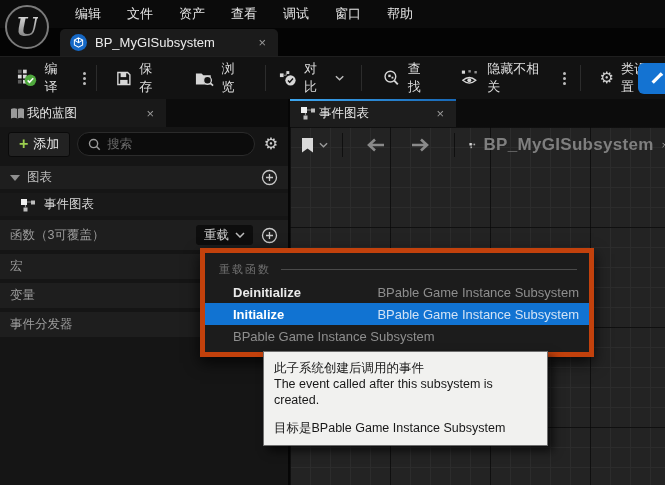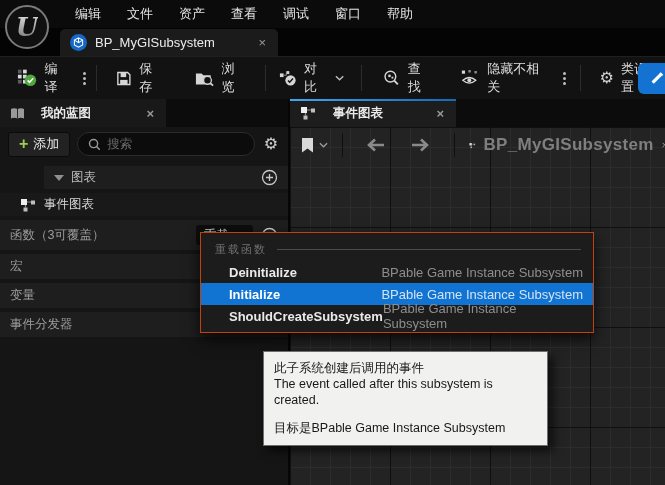--- a/index.html
+++ b/index.html
@@ -38,42 +38,42 @@
   .blue-btn { position:absolute; right:-9px; top:6px; width:36px; height:31px; background:#1473d2; border-radius:6px;
     display:flex; align-items:center; justify-content:center; cursor:pointer; }
 
   
   .workspace { display:flex; height:386px; }
   .left-col { width:288px; display:flex; flex-direction:column; background:#151515; }
   .col-divider { width:2px; background:#060606; }
   .right-col { flex:1; display:flex; flex-direction:column; min-width:0; }
 
   .panel-tabstrip { height:28px; background:#0c0c0c; display:flex; align-items:stretch; }
-  .panel-tab { background:#191919; display:flex; align-items:center; gap:16px; padding:0 8px 0 10px; position:relative;font-weight:bold; }
+  .panel-tab { background:#191919; display:flex; align-items:center; gap:2px; padding:0 8px 0 10px; position:relative; }
   .panel-tab.left { width:166px; }
   .panel-tab.graph { width:166px; background:#1d1d1d; }
   .panel-tab.graph::before { content:""; position:absolute; top:0; left:0; right:0; height:2px;
     background:linear-gradient(90deg,#3ea7f0,#1868b6); }
   .panel-tab .tab-title { font-size:12.5px; color:#e8e8e8; flex:1; }
 
   
   .bp-toolbar { height:34px; display:flex; align-items:center; padding:0 8px; gap:7px; background:#151515; }
   .add-btn { height:25px; background:#222222; border:1px solid #0a0a0a; border-radius:3px;
     display:flex; align-items:center; gap:5px; padding:0 10px; cursor:pointer; }
   .add-btn .plus { color:#9ccf4f; font-size:16px; font-weight:bold; line-height:1; }
   .add-btn .lbl { font-size:13px; color:#e6e6e6; }
   .search-box { flex:1; height:24px; background:#0c0c0c; border:1px solid #2b2b2b; border-radius:12px;
     display:flex; align-items:center; gap:6px; padding:0 10px; }
   .search-box .ph { font-size:12.5px; color:#6b6b6b; }
   .panel-gear { padding:0 2px; cursor:pointer; }
 
   
   .bp-rows { padding-top:5px; display:flex; flex-direction:column; }
   .bp-row { background:#1e1e1e; display:flex; align-items:center; padding:0 10px; margin-bottom:4px; }
-  .bp-row.header { height:23px;margin-left:44px; }
+  .bp-row.header { height:23px; }
   .bp-row.item { height:23px; background:#191919; padding-left:20px; }
   .bp-row.functions { height:30px; }
   .bp-row.plain { height:25px; }
   .row-label { font-size:12.5px; color:#9d9d9d; }
   .bp-row.item .row-label { color:#d8d8d8; margin-left:7px; }
   .tri { width:0; height:0; border-left:5px solid transparent; border-right:5px solid transparent;
     border-top:6px solid #8f8f8f; margin-right:7px; }
   .graphs-title { font-size:12.5px; color:#bdbdbd; }
   .spacer { flex:1; }
   .override-btn { height:20px; background:#0d0d0d; border-radius:3px; display:flex; align-items:center;
@@ -89,22 +89,22 @@
       linear-gradient(to right, #2c2c2c 1px, transparent 1px),
       linear-gradient(to bottom, #2c2c2c 1px, transparent 1px);
     background-size:100px 100px,100px 100px,20px 20px,20px 20px;
   }
   .graph-toolbar { position:absolute; top:0; left:0; right:0; height:36px; display:flex; align-items:center; padding-left:10px; gap:8px; }
   .g-sep { width:1px; height:24px; background:rgba(0,0,0,.55); margin:0 6px; }
   .crumb-title { font-size:17px; font-weight:bold; color:#7f7f7f; letter-spacing:.3px; white-space:nowrap; }
   .g-icon-btn { display:flex; align-items:center; gap:4px; cursor:pointer; }
 
   
-  .override-menu { position:absolute; left:200px; top:232px; width:394px; z-index:10;
-    background:#1c1c1c; border:1px solid #c2410c; box-shadow:0 6px 14px rgba(0,0,0,.75); }
+  .override-menu { position:absolute; left:200px; top:248px; width:394px; z-index:10;
+    background:#1c1c1c; border:5px solid #c2410c; box-shadow:0 6px 14px rgba(0,0,0,.75); }
   .menu-head { display:flex; align-items:center; gap:10px; padding:9px 12px 4px 14px; }
   .menu-head .head-lbl { font-size:11px; color:#707070; letter-spacing:2px; white-space:nowrap; }
   .menu-head .head-line { flex:1; height:1px; background:#4a4a4a; }
   .menu-row { height:22px; display:flex; align-items:center; padding:0 10px 0 28px; cursor:pointer; }
   .menu-row .fn-name { font-size:13px; color:#eaeaea; flex:1;font-weight:bold; }
   .menu-row .fn-src { font-size:13px; color:#8e8e8e; }
   .menu-row.selected { background:#1173d2; }
   .menu-row.selected .fn-name { color:#ffffff; }
   .menu-row.selected .fn-src { color:#d3e3f5; }
   .menu-pad-bottom { height:5px; }
@@ -371,21 +371,20 @@
   </div>
   <div class="menu-row">
     <span class="fn-name">Deinitialize</span>
     <span class="fn-src">BPable Game Instance Subsystem</span>
   </div>
   <div class="menu-row selected">
     <span class="fn-name">Initialize</span>
     <span class="fn-src">BPable Game Instance Subsystem</span>
   </div>
   <div class="menu-row">
-    <span class="fn-name">ShouldCreateSubsystem</span>
     <span class="fn-src">BPable Game Instance Subsystem</span>
   </div>
   <div class="menu-pad-bottom"></div>
 </div>
 
 <div class="tooltip">
   <div class="tt-line">此子系统创建后调用的事件</div>
   <div class="tt-line">The event called after this subsystem is created.</div>
   <div class="tt-gap"></div>
   <div class="tt-line">目标是BPable Game Instance Subsystem</div>

